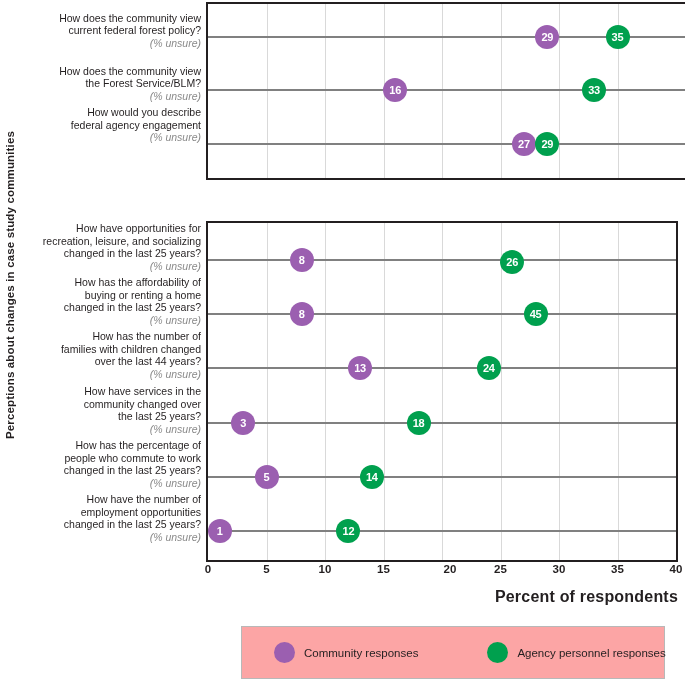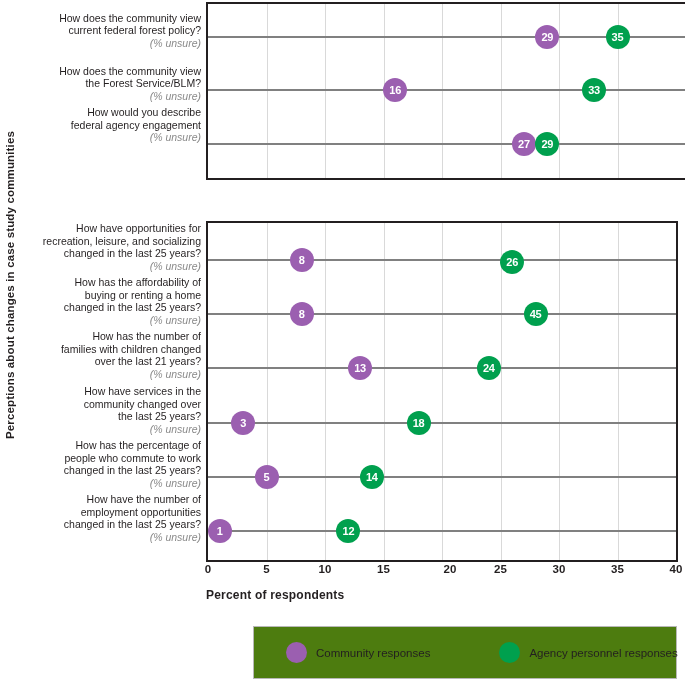--- a/index.html
+++ b/index.html
@@ -121,38 +121,37 @@
     font-weight: bold;
     color: #231f20;
     transform: translateX(-50%);
     white-space: nowrap;
   }
   #x-axis-title {
     position: absolute;
     left: 206px;
     top: 588px;
     width: 472px;
-    text-align: left;
-    font-size: 12px;
+    text-align: right;
+    font-size: 16px;
     font-weight: bold;
     letter-spacing: 0.2px;
     color: #231f20;
   }
 
   
   #legend {
     position: absolute;
     left: 241px;
     top: 626px;
     width: 424px;
     height: 53px;
     border: 1px solid #b8b8b8;
-    background: #4d7c0f;
+    background: #fca5a5;
     display: flex;
-    margin-left: 12px;
   }
   .legend-item {
     display: flex;
     align-items: center;
     gap: 9px;
   }
   .legend-item:first-child { margin-left: 32px; }
   .legend-item:last-child  { margin-left: 69px; }
   .legend-swatch {
     width: 21px; height: 21px;
@@ -252,21 +251,21 @@
       </div>
       <div class="row-label" style="top: 55.2px;">
         <span class="q">How has the affordability of</span>
         <span class="q">buying or renting a home</span>
         <span class="q">changed in the last 25 years?</span>
         <span class="unsure">(% unsure)</span>
       </div>
       <div class="row-label" style="top: 109.2px;">
         <span class="q">How has the number of</span>
         <span class="q">families with children changed</span>
-        <span class="q">over the last 21 years?</span>
+        <span class="q">over the last 44 years?</span>
         <span class="unsure">(% unsure)</span>
       </div>
       <div class="row-label" style="top: 164.2px;">
         <span class="q">How have services in the</span>
         <span class="q">community changed over</span>
         <span class="q">the last 25 years?</span>
         <span class="unsure">(% unsure)</span>
       </div>
       <div class="row-label" style="top: 218.2px;">
         <span class="q">How has the percentage of</span>

